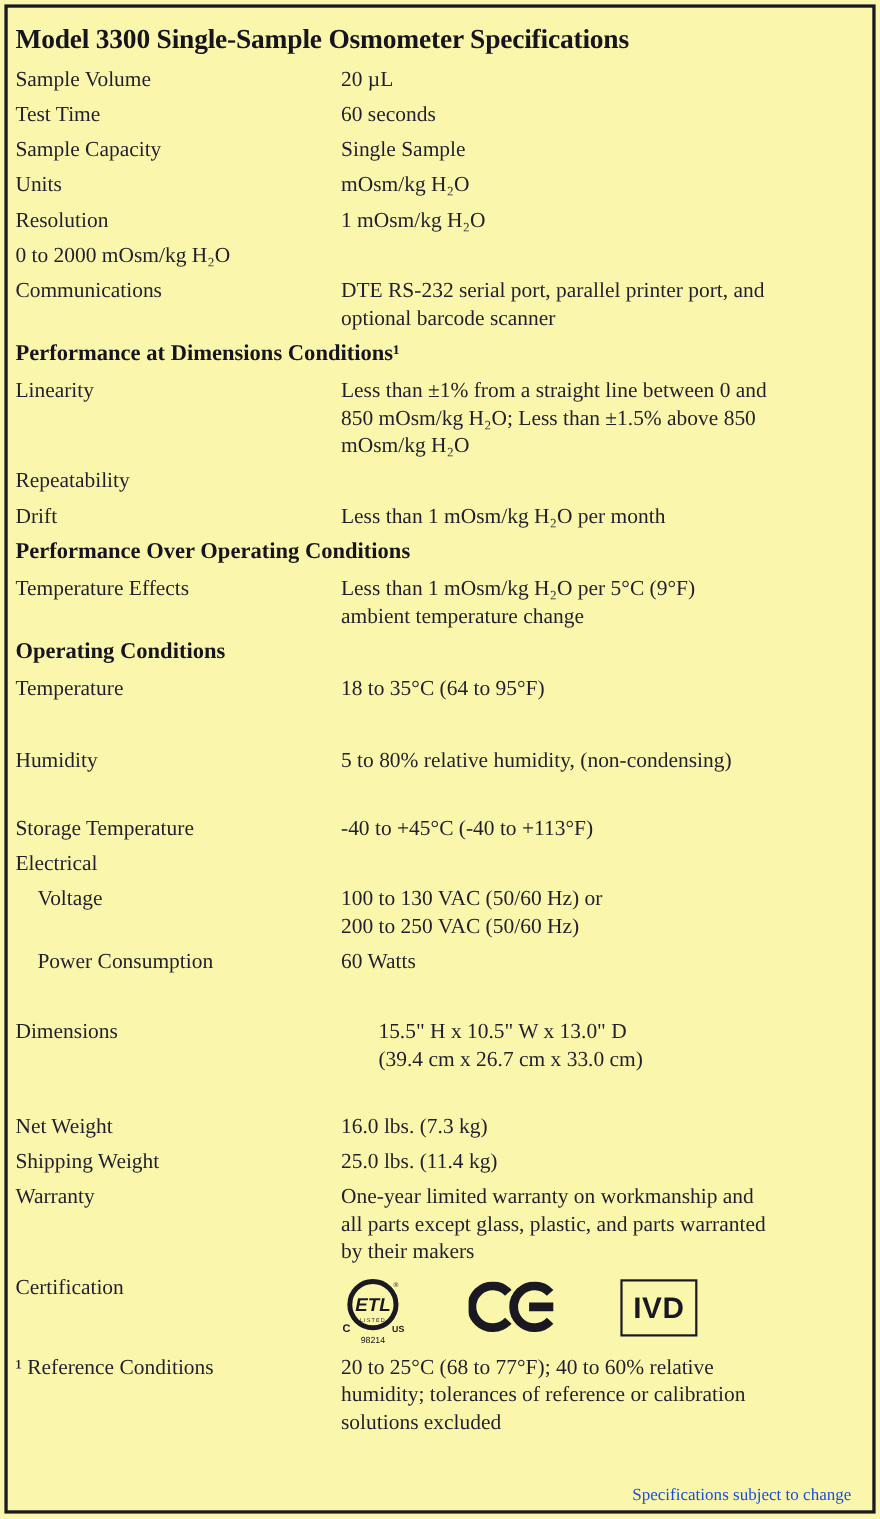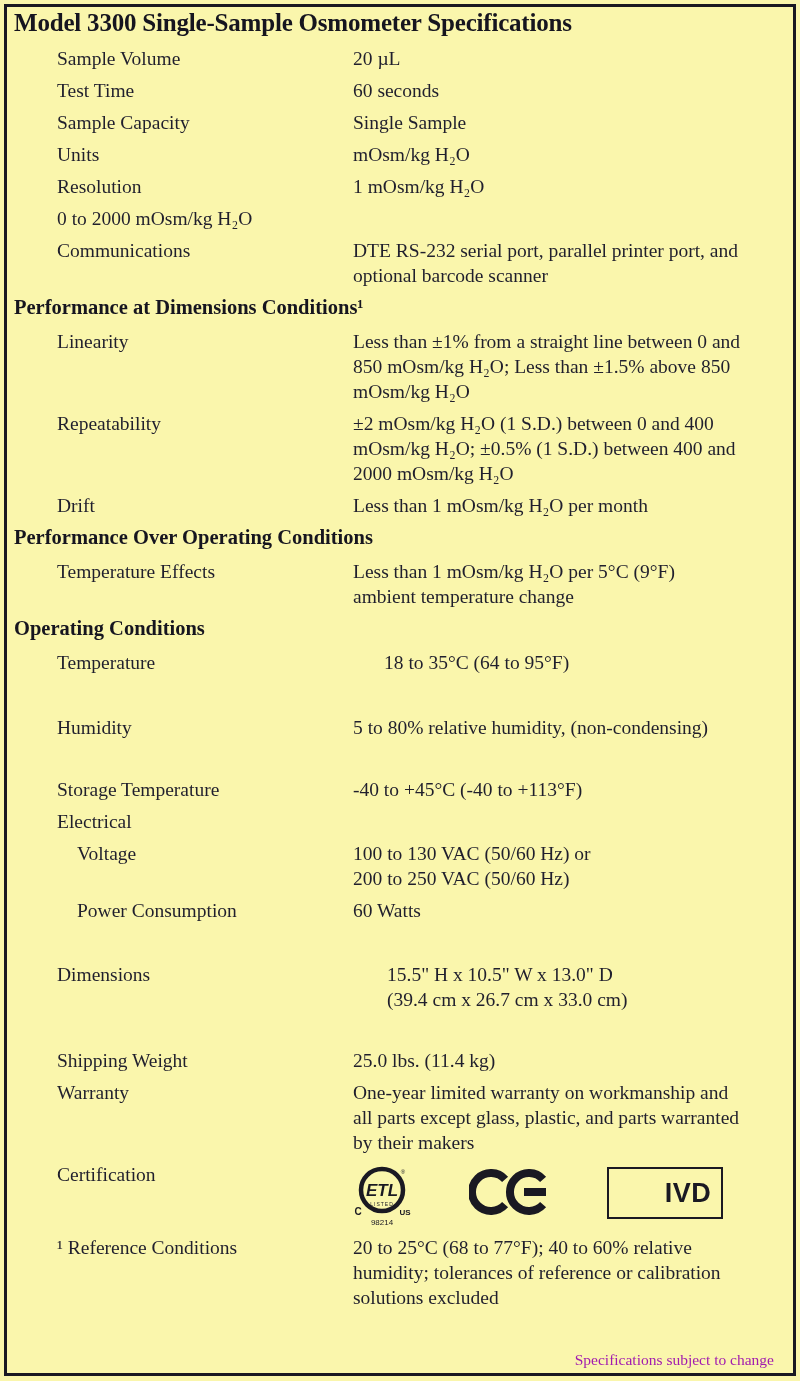--- a/index.html
+++ b/index.html
@@ -11,63 +11,61 @@
     color:#201f2d;
     overflow:hidden;
     margin:0 auto;
   }
   .frame{
     position:absolute;left:4px;top:4px;right:4px;bottom:5px;
     border:3px solid #1a1922;
     pointer-events:none;
   }
   .content{
-    position:absolute;left:14px;top:8px;right:18px;
+    position:absolute;left:14px;top:22px;right:18px;
   }
   .doc-title{
     font-size:25px;font-weight:bold;color:#16151f;
     line-height:30px;margin:0 0 8px 0;letter-spacing:-0.2px;
   }
   .row{
     display:flex;align-items:flex-start;
     font-size:19.5px;line-height:25px;
     margin-bottom:7px;
-    margin-left:43px;
   }
   .row .label{width:296px;flex:none;}
   .row.indent .label{padding-left:20px;width:276px;}
   .row .value{flex:1;white-space:pre-line;}
   .section-header{
     font-size:20.5px;font-weight:bold;color:#16151f;
     line-height:25px;margin:5px 0 9px 0;
   }
-  .mb-lg{margin-bottom:40px;gap:31px;}
+  .mb-lg{margin-bottom:40px;}
   .mb-lg2{margin-bottom:37px;}
   .mb-lg3{margin-bottom:39px;}
   .mb-lg4{margin-bottom:36px;gap:34px;}
   .cert-row{align-items:flex-start;}
   .logos{display:flex;align-items:center;gap:56px;padding-top:2px;}
   .etl-wrap{flex:none;line-height:0;}
   .ce-wrap{flex:none;line-height:0;margin-top:-8px;}
   .ivd-box{
     flex:none;
     width:66px;height:48px;
     border:2.5px solid #1a1922;
     display:flex;align-items:center;justify-content:center;
     margin-top:-6px;
     background:transparent;
-    padding-left:46px;
   }
   .ivd-box span{
     font-family:"Liberation Sans","DejaVu Sans",sans-serif;
     font-weight:bold;font-size:27px;color:#1a1922;letter-spacing:0.5px;
   }
   .footer-note{
     position:absolute;right:26px;bottom:12px;
-    font-size:15.5px;color:#a21caf;
+    font-size:15.5px;color:#1d4ed8;
   }
   svg text{fill:#1a1922;}
 </style>
 </head>
 <body>
 
 <div class="page">
   <div class="frame"></div>
   <div class="content">
 
@@ -105,23 +103,20 @@
     <div class="section-header">Performance at Dimensions Conditions¹</div>
 
     <div class="row">
       <div class="label">Linearity</div>
       <div class="value">Less than ±1% from a straight line between 0 and
 850 mOsm/kg H₂O;  Less than  ±1.5% above 850
 mOsm/kg H₂O</div>
     </div>
     <div class="row">
       <div class="label">Repeatability</div>
-      <div class="value">±2 mOsm/kg H₂O (1 S.D.) between 0 and 400
-mOsm/kg H₂O; ±0.5% (1 S.D.) between 400 and
-2000 mOsm/kg H₂O</div>
     </div>
     <div class="row">
       <div class="label">Drift</div>
       <div class="value">Less than 1 mOsm/kg H₂O per month</div>
     </div>
 
     <div class="section-header">Performance Over Operating Conditions</div>
 
     <div class="row">
       <div class="label">Temperature Effects</div>
@@ -153,20 +148,24 @@
 200 to 250 VAC (50/60 Hz)</div>
     </div>
     <div class="row indent mb-lg3">
       <div class="label">Power Consumption</div>
       <div class="value">60 Watts</div>
     </div>
     <div class="row mb-lg4">
       <div class="label">Dimensions</div>
       <div class="value">15.5" H x 10.5" W x 13.0" D
 (39.4 cm x 26.7 cm x 33.0 cm)</div>
+    </div>
+    <div class="row">
+      <div class="label">Net Weight</div>
+      <div class="value">16.0 lbs. (7.3 kg)</div>
     </div>
     <div class="row">
       <div class="label">Shipping Weight</div>
       <div class="value">25.0 lbs. (11.4 kg)</div>
     </div>
     <div class="row">
       <div class="label">Warranty</div>
       <div class="value">One-year limited warranty on workmanship and
 all parts except glass, plastic, and parts warranted
 by their makers</div>

